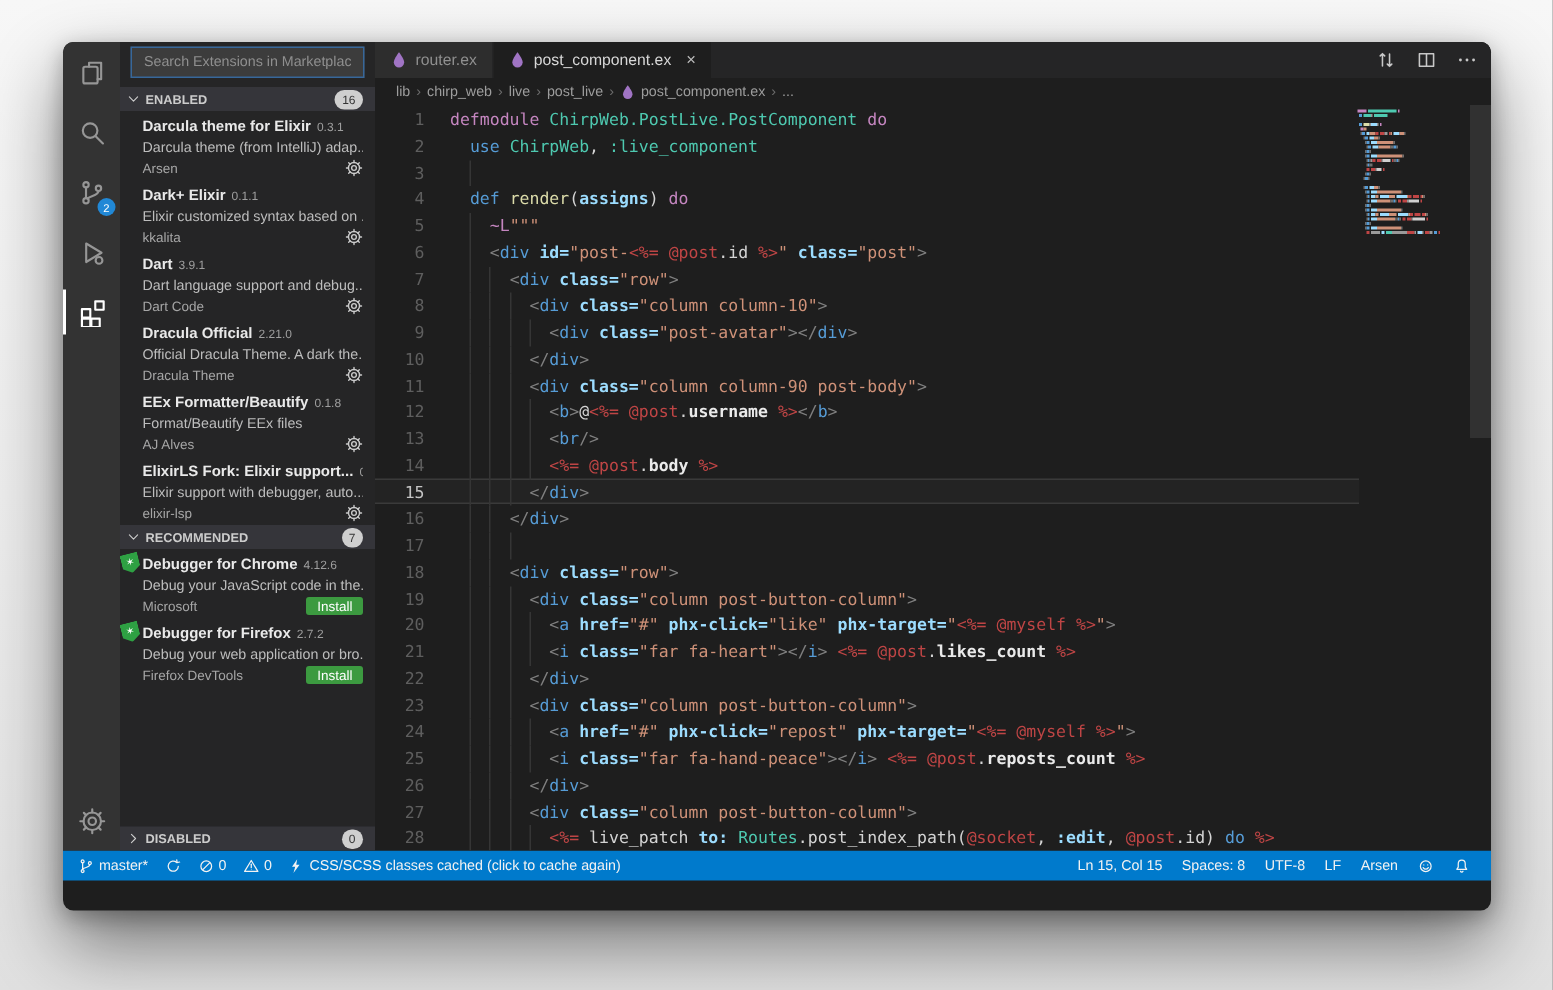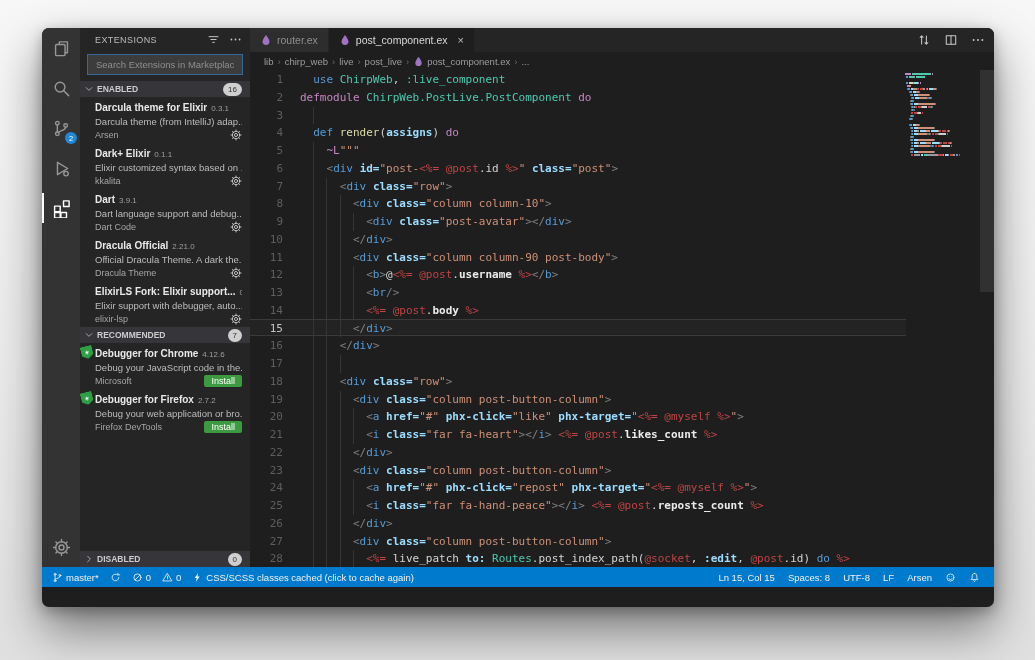--- a/index.html
+++ b/index.html
@@ -129,37 +129,20 @@
         <div class="ab-item ab-bottom">
           <svg width="19" height="19" viewBox="0 0 16 16" fill="none" stroke="currentColor" stroke-width="1.2" stroke-linecap="round" stroke-linejoin="round">
             <circle cx="8" cy="8" r="2.1"></circle>
             <circle cx="8" cy="8" r="4.9"></circle>
             <path d="M8 1.3v1.8M8 12.9v1.8M1.3 8h1.8M12.9 8h1.8M3.3 3.3l1.3 1.3M11.4 11.4l1.3 1.3M3.3 12.7l1.3-1.3M11.4 4.6l1.3-1.3"></path>
           </svg>
         </div>
       </div>
 
     <div class="sidebar">
-      <div class="sb-header">
-        <span class="sb-title">EXTENSIONS</span>
-        <span class="sb-actions">
-          <span id="filter-ic">
-              <svg width="13" height="13" viewBox="0 0 16 16" fill="none" stroke="currentColor" stroke-width="1.2" stroke-linecap="round" stroke-linejoin="round">
-                <path d="M2.5 4.5h11M4.8 8h6.4M7 11.5h2"></path>
-              </svg>
-            </span>
-          <span id="sb-more-ic">
-              <svg width="13" height="13" viewBox="0 0 16 16" fill="none" stroke="currentColor" stroke-width="1.2" stroke-linecap="round" stroke-linejoin="round">
-                <circle cx="3" cy="8" r="1.1" fill="currentColor" stroke="none"></circle>
-                <circle cx="8" cy="8" r="1.1" fill="currentColor" stroke="none"></circle>
-                <circle cx="13" cy="8" r="1.1" fill="currentColor" stroke="none"></circle>
-              </svg>
-            </span>
-        </span>
-      </div>
       <div class="searchwrap">
         <div class="searchbox">
           <input placeholder="Search Extensions in Marketplace" style="">
         </div>
       </div>
       <div class="section-h" id="sec-enabled">
           <svg width="10" height="10" viewBox="0 0 16 16" fill="none" stroke="currentColor" stroke-width="1.2" stroke-linecap="round" stroke-linejoin="round">
             <path d="M3.6 5.8L8 10.2l4.4-4.4"></path>
           </svg>
           <span>ENABLED</span>
@@ -206,20 +189,34 @@
                   <path d="M8 1.3v1.8M8 12.9v1.8M1.3 8h1.8M12.9 8h1.8M3.3 3.3l1.3 1.3M11.4 11.4l1.3 1.3M3.3 12.7l1.3-1.3M11.4 4.6l1.3-1.3"></path>
                 </svg>
               </span>
             </div>
           </div>
           <div class="ext-row">
             <div class="ext-name">Dracula Official<span class="ext-ver">2.21.0</span></div>
             <div class="ext-desc">Official Dracula Theme. A dark the...</div>
             <div class="ext-foot">
               <span class="ext-pub">Dracula Theme</span>
+              <span class="gearbtn">
+                <svg width="12" height="12" viewBox="0 0 16 16" fill="none" stroke="currentColor" stroke-width="1.2" stroke-linecap="round" stroke-linejoin="round">
+                  <circle cx="8" cy="8" r="2.1"></circle>
+                  <circle cx="8" cy="8" r="4.9"></circle>
+                  <path d="M8 1.3v1.8M8 12.9v1.8M1.3 8h1.8M12.9 8h1.8M3.3 3.3l1.3 1.3M11.4 11.4l1.3 1.3M3.3 12.7l1.3-1.3M11.4 4.6l1.3-1.3"></path>
+                </svg>
+              </span>
+            </div>
+          </div>
+          <div class="ext-row">
+            <div class="ext-name">EEx Formatter/Beautify<span class="ext-ver">0.1.8</span></div>
+            <div class="ext-desc">Format/Beautify EEx files</div>
+            <div class="ext-foot">
+              <span class="ext-pub">AJ Alves</span>
               <span class="gearbtn">
                 <svg width="12" height="12" viewBox="0 0 16 16" fill="none" stroke="currentColor" stroke-width="1.2" stroke-linecap="round" stroke-linejoin="round">
                   <circle cx="8" cy="8" r="2.1"></circle>
                   <circle cx="8" cy="8" r="4.9"></circle>
                   <path d="M8 1.3v1.8M8 12.9v1.8M1.3 8h1.8M12.9 8h1.8M3.3 3.3l1.3 1.3M11.4 11.4l1.3 1.3M3.3 12.7l1.3-1.3M11.4 4.6l1.3-1.3"></path>
                 </svg>
               </span>
             </div>
           </div>
           <div class="ext-row">
@@ -361,22 +358,22 @@
             <div class="gnum">21</div>
             <div class="gnum">22</div>
             <div class="gnum">23</div>
             <div class="gnum">24</div>
             <div class="gnum">25</div>
             <div class="gnum">26</div>
             <div class="gnum">27</div>
             <div class="gnum">28</div>
           </div>
           <div class="content">
+            <div class="code-line"><span class="tk-p">defmodule</span><span class="tk-w"> </span><span class="tk-t">ChirpWeb.PostLive.PostComponent</span><span class="tk-w"> </span><span class="tk-p">do</span></div>
             <div class="code-line"><span class="tk-w">  </span><span class="tk-k">use</span><span class="tk-w"> </span><span class="tk-t">ChirpWeb</span><span class="tk-w">,</span><span class="tk-w"> </span><span class="tk-t">:live_component</span></div>
-            <div class="code-line"><span class="tk-p">defmodule</span><span class="tk-w"> </span><span class="tk-t">ChirpWeb.PostLive.PostComponent</span><span class="tk-w"> </span><span class="tk-p">do</span></div>
             <div class="code-line"><span class="guide" style="left: 2ch;"></span></div>
             <div class="code-line"><span class="tk-w">  </span><span class="tk-k">def</span><span class="tk-w"> </span><span class="tk-y">render</span><span class="tk-w">(</span><span class="tk-b">assigns</span><span class="tk-w">)</span><span class="tk-w"> </span><span class="tk-p">do</span></div>
             <div class="code-line"><span class="guide" style="left: 2ch;"></span><span class="tk-w">    </span><span class="tk-p">~L</span><span class="tk-o">"""</span></div>
             <div class="code-line"><span class="guide" style="left: 2ch;"></span><span class="tk-w">    </span><span class="tk-g">&lt;</span><span class="tk-k">div</span><span class="tk-w"> </span><span class="tk-b">id=</span><span class="tk-o">"post-</span><span class="tk-r">&lt;%=</span><span class="tk-w"> </span><span class="tk-r">@post</span><span class="tk-w">.id</span><span class="tk-w"> </span><span class="tk-r">%&gt;</span><span class="tk-o">"</span><span class="tk-w"> </span><span class="tk-b">class=</span><span class="tk-o">"post"</span><span class="tk-g">&gt;</span></div>
             <div class="code-line"><span class="guide" style="left: 2ch;"></span><span class="guide" style="left: 4ch;"></span><span class="tk-w">      </span><span class="tk-g">&lt;</span><span class="tk-k">div</span><span class="tk-w"> </span><span class="tk-b">class=</span><span class="tk-o">"row"</span><span class="tk-g">&gt;</span></div>
             <div class="code-line"><span class="guide" style="left: 2ch;"></span><span class="guide" style="left: 4ch;"></span><span class="guide" style="left: 6ch;"></span><span class="tk-w">        </span><span class="tk-g">&lt;</span><span class="tk-k">div</span><span class="tk-w"> </span><span class="tk-b">class=</span><span class="tk-o">"column column-10"</span><span class="tk-g">&gt;</span></div>
             <div class="code-line"><span class="guide" style="left: 2ch;"></span><span class="guide" style="left: 4ch;"></span><span class="guide" style="left: 6ch;"></span><span class="guide" style="left: 8ch;"></span><span class="tk-w">          </span><span class="tk-g">&lt;</span><span class="tk-k">div</span><span class="tk-w"> </span><span class="tk-b">class=</span><span class="tk-o">"post-avatar"</span><span class="tk-g">&gt;</span><span class="tk-g">&lt;/</span><span class="tk-k">div</span><span class="tk-g">&gt;</span></div>
             <div class="code-line"><span class="guide" style="left: 2ch;"></span><span class="guide" style="left: 4ch;"></span><span class="guide" style="left: 6ch;"></span><span class="tk-w">        </span><span class="tk-g">&lt;/</span><span class="tk-k">div</span><span class="tk-g">&gt;</span></div>
             <div class="code-line"><span class="guide" style="left: 2ch;"></span><span class="guide" style="left: 4ch;"></span><span class="guide" style="left: 6ch;"></span><span class="tk-w">        </span><span class="tk-g">&lt;</span><span class="tk-k">div</span><span class="tk-w"> </span><span class="tk-b">class=</span><span class="tk-o">"column column-90 post-body"</span><span class="tk-g">&gt;</span></div>
             <div class="code-line"><span class="guide" style="left: 2ch;"></span><span class="guide" style="left: 4ch;"></span><span class="guide" style="left: 6ch;"></span><span class="guide" style="left: 8ch;"></span><span class="tk-w">          </span><span class="tk-g">&lt;</span><span class="tk-k">b</span><span class="tk-g">&gt;</span><span class="tk-w">@</span><span class="tk-r">&lt;%=</span><span class="tk-w"> </span><span class="tk-r">@post</span><span class="tk-w">.</span><span class="tk-wb">username</span><span class="tk-w"> </span><span class="tk-r">%&gt;</span><span class="tk-g">&lt;/</span><span class="tk-k">b</span><span class="tk-g">&gt;</span></div>

